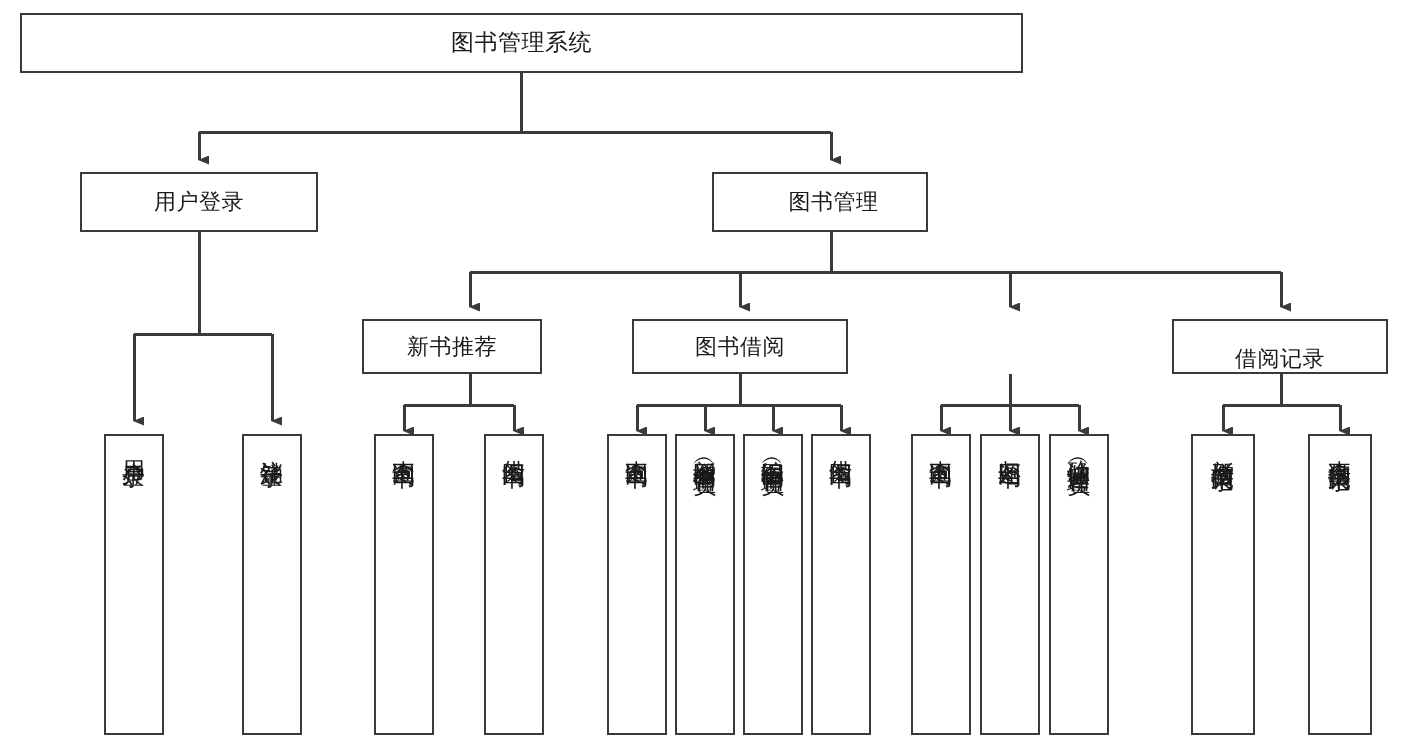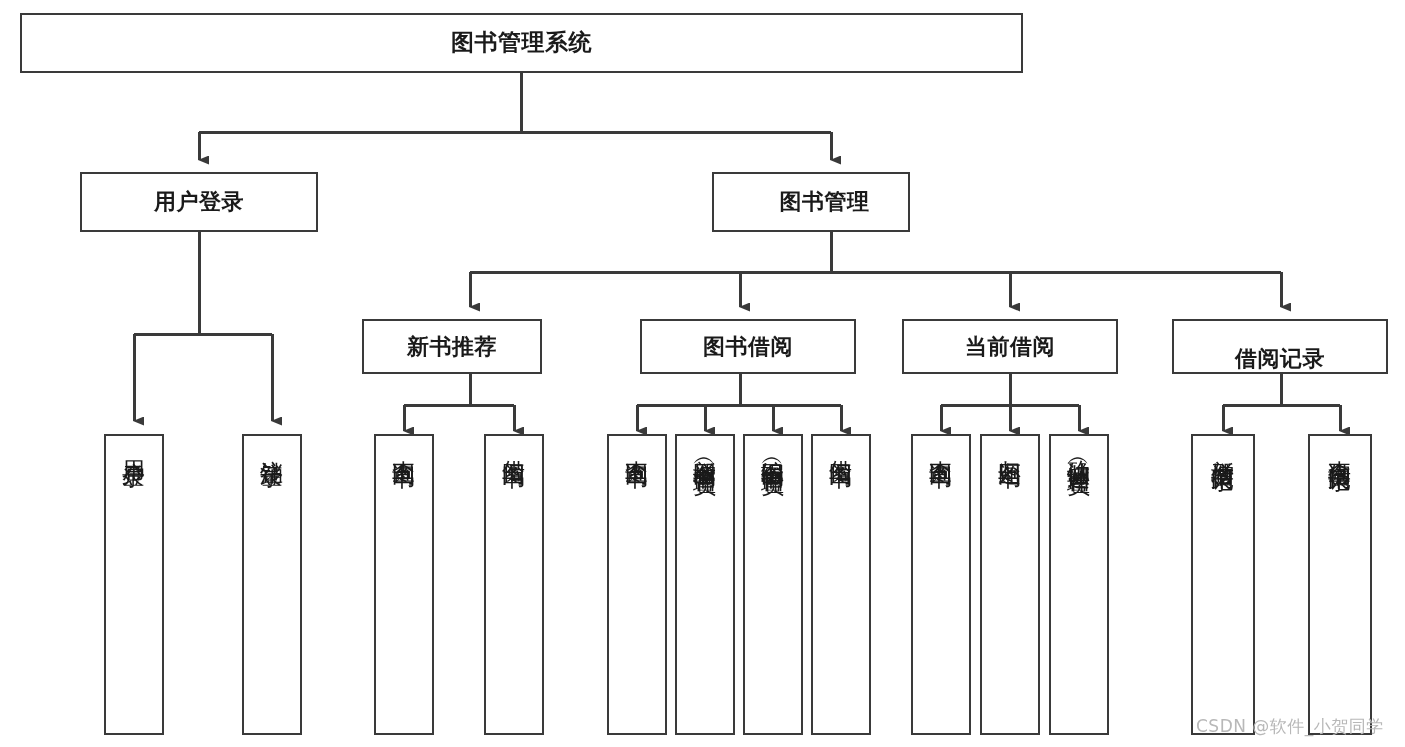--- a/index.html
+++ b/index.html
@@ -39,21 +39,20 @@
   .node-label {
     display: block;
     line-height: 1.18;
     letter-spacing: 0.5px;
     white-space: nowrap;
   }
   
   .node.horiz .node-label {
     font-size: 22px;
     text-align: center;
-    font-weight: bold;
   }
   .node.root .node-label {
     font-size: 23px;
   }
   
   .node.vert {
     align-items: flex-start;
     justify-content: center;
     padding-top: 6px;
   }
@@ -130,35 +129,32 @@
   </svg>
 
   <div class="node horiz root" style="left:20px; top:13px; width:1003px; height:60px;">
     <span class="node-label">图书管理系统</span>
   </div>
 
   <div class="node horiz" style="left:80px; top:172px; width:238px; height:60px;">
     <span class="node-label">用户登录</span>
   </div>
 
-  <div class="node horiz" style="left:712px; top:172px; width:198px; height:60px;padding-left:27px;">
+  <div class="node horiz" style="left:712px; top:172px; width:216px; height:60px;padding-left:27px;">
     <span class="node-label">图书管理</span>
   </div>
 
   <div class="node horiz" style="left:362px; top:319px; width:180px; height:55px;">
     <span class="node-label">新书推荐</span>
   </div>
 
-  <div class="node horiz" style="left:632px; top:319px; width:216px; height:55px;margin-left:8px;">
+  <div class="node horiz" style="left:632px; top:319px; width:216px; height:55px;">
     <span class="node-label">图书借阅</span>
   </div>
 
-  <div class="node horiz" style="left:902px; top:319px; width:216px; height:55px;">
-    <span class="node-label">当前借阅</span>
-  </div>
 
   <div class="node horiz" style="left:1172px; top:319px; width:216px; height:55px;align-items:flex-end;">
     <span class="node-label">借阅记录</span>
   </div>
 
   <div class="node vert" style="left:104px; top:434px; width:60px; height:301px;">
     <span class="node-label">用户登录</span>
   </div>
 
   <div class="node vert" style="left:242px; top:434px; width:60px; height:301px;">
@@ -202,15 +198,14 @@
   </div>
 
   <div class="node vert" style="left:1191px; top:434px; width:64px; height:301px;">
     <span class="node-label">新增借阅记录</span>
   </div>
 
   <div class="node vert" style="left:1308px; top:434px; width:64px; height:301px;">
     <span class="node-label">查询借阅记录</span>
   </div>
 
-  <div class="watermark" style="left:1196px; top:715px;">CSDN @软件_小贺同学</div>
 
 </div>
 
 </body></html>

